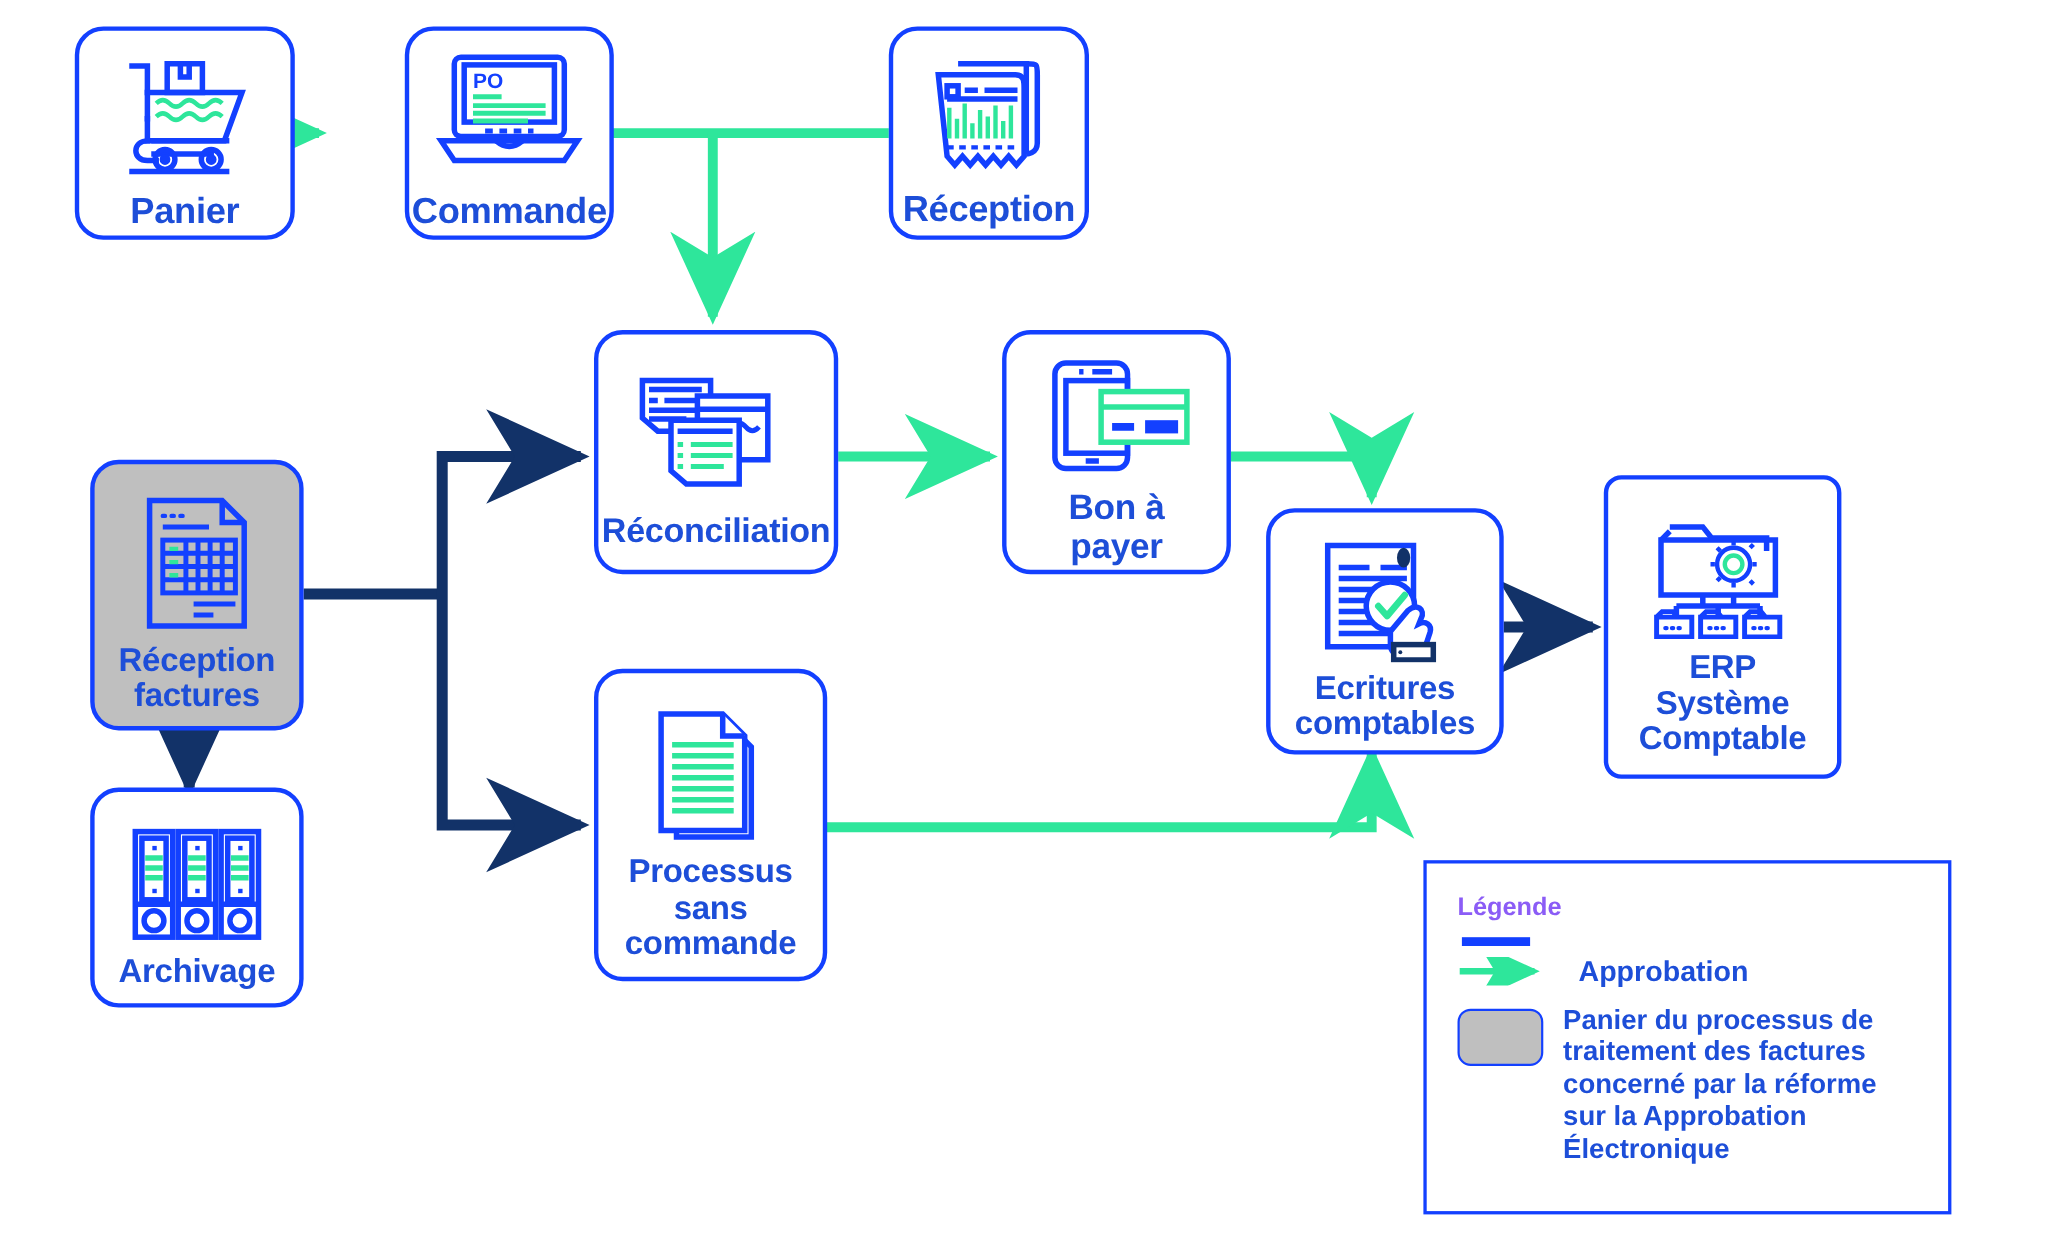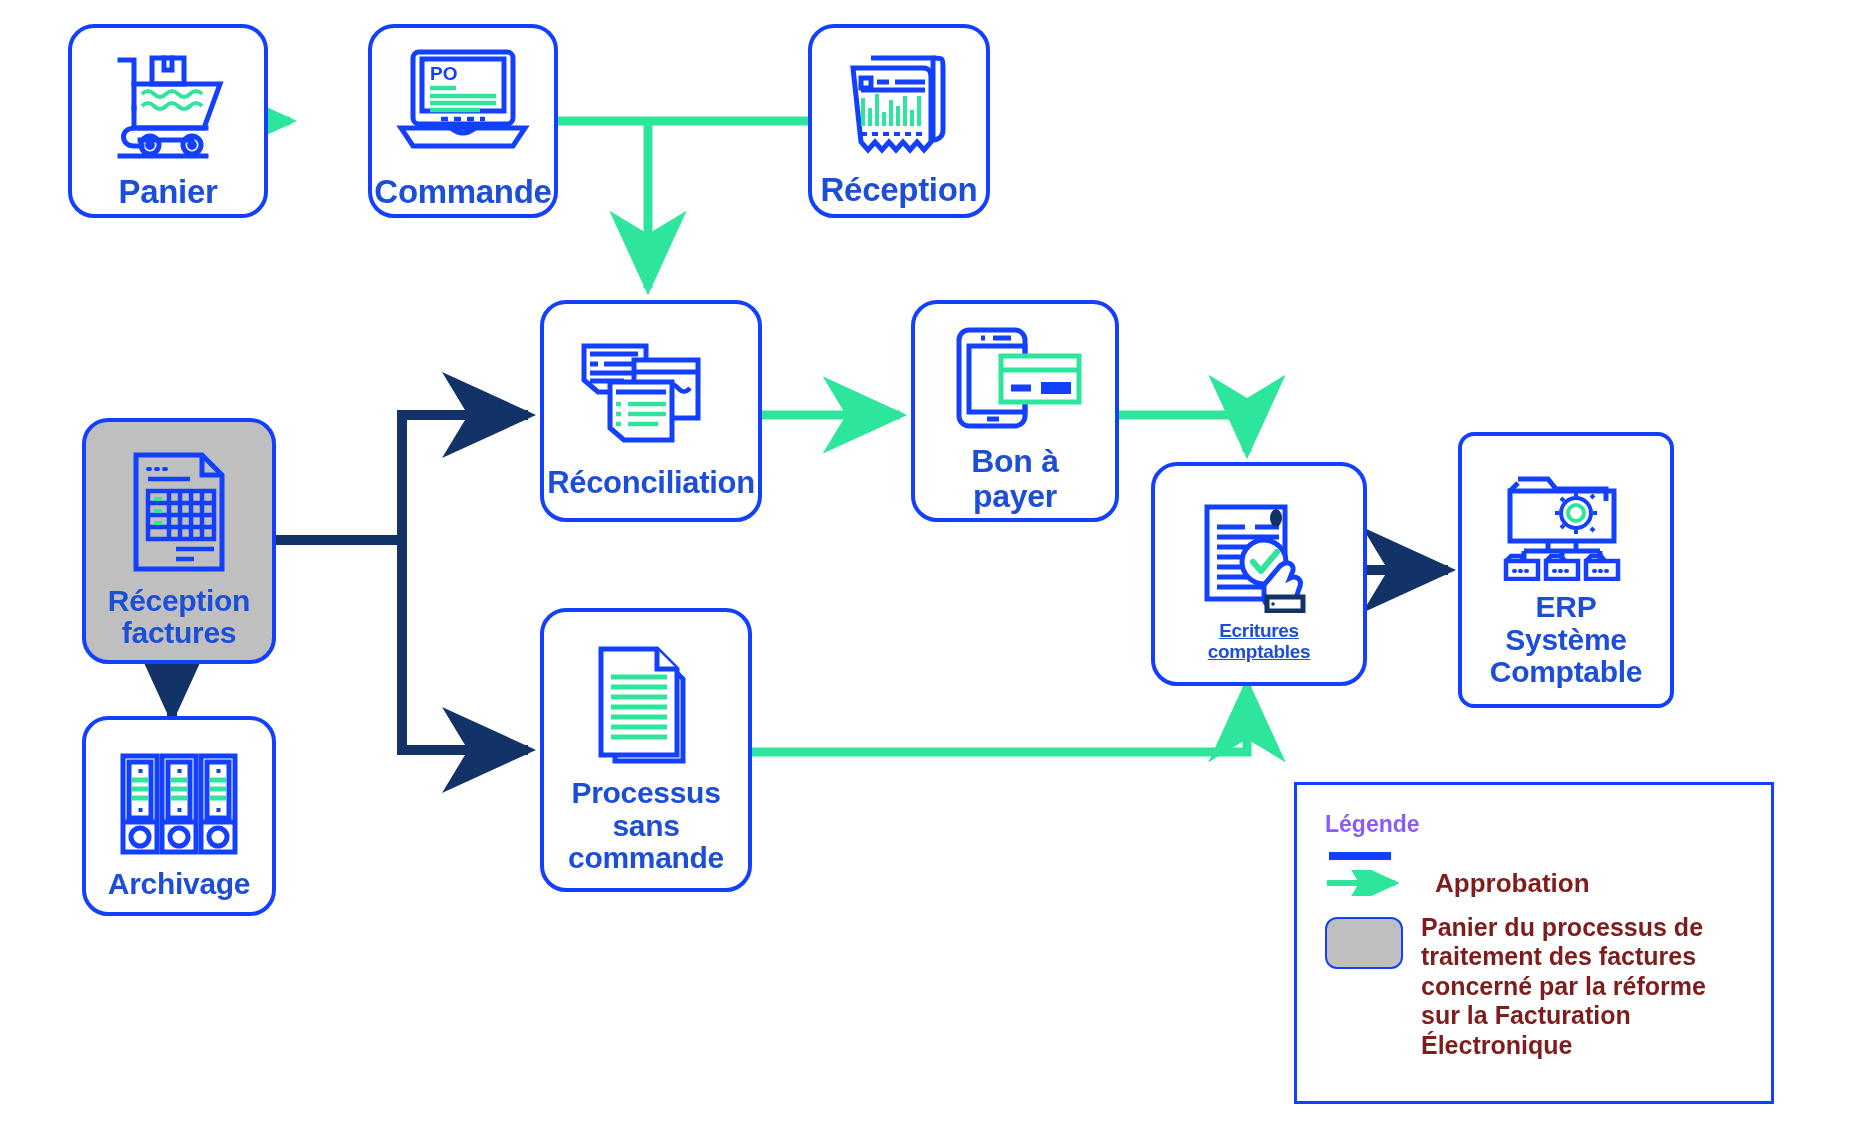--- a/index.html
+++ b/index.html
@@ -12,21 +12,21 @@
   .node.highlight{background:#BFBFBF;}
   .node .icon{display:flex;align-items:center;justify-content:center;flex:0 0 auto;}
   .node .label{color:#1d4ed8;font-weight:bold;text-align:center;line-height:1.08;
                letter-spacing:-0.3px;}
 
   svg.flow{position:absolute;left:0;top:0;width:1872px;height:1122px;pointer-events:none;}
 
   #legend{position:absolute;box-sizing:border-box;border:3px solid #1340FF;background:#fff;}
   #legend .lg-title{color:#8b5cf6;font-weight:bold;}
   #legend .lg-row{display:flex;align-items:flex-start;}
-  #legend .lg-text{color:#7f1d1d;font-weight:bold;line-height:1.18;}
+  #legend .lg-text{color:#1d4ed8;font-weight:bold;line-height:1.18;}
   #legend .swatch{box-sizing:border-box;background:#BFBFBF;border:2px solid #1340FF;border-radius:12px;}
   #legend .blueline{background:#1340FF;}
 </style>
 </head>
 <body>
 
 <div id="stage">
 
   <svg class="flow" viewBox="0 0 1872 1122">
     <defs>
@@ -248,21 +248,21 @@
         <path d="M60,61 l8,9 l16,-19" fill="none" stroke="#2EE69B" stroke-width="6" stroke-linecap="round" stroke-linejoin="round"></path>
         <g fill="#fff" stroke="#1340FF" stroke-width="5">
           <path d="M87,65 c8,-7 16,-1 12,7 l-2,5 c6,-3 12,1 10,8 l-4,12 c-2,7 -8,9 -14,9 h-8 c-6,0 -10,-4 -10,-10 v-12 z"></path>
         </g>
         <g fill="#fff" stroke="#123268" stroke-width="5">
           <rect x="74" y="96" width="36" height="14"></rect>
         </g>
         <circle cx="80" cy="103" r="1.8" fill="#123268"></circle>
       </svg>
     </div>
-    <div class="label" style="font-size:19px;margin-top:8px;text-decoration:underline;">
+    <div class="label" style="font-size:30px;margin-top:8px;">
       <div>Ecritures</div>
       <div>comptables</div>
     </div>
   </div>
 
   <div class="node" style="left:1458px;top:432px;width:216px;height:276px;padding-top:18px;border-radius:16px;">
     <div class="icon">
       <svg width="136" height="112" viewBox="0 0 136 112">
         <g fill="none" stroke="#1340FF" stroke-width="5">
           <path d="M20,10 h30 l8,10 h50 v12"></path>
@@ -418,19 +418,19 @@
       </svg>
       <div class="lg-text" style="font-size:26px;margin-left:14px;">Approbation</div>
     </div>
 
     <div class="lg-row">
       <div class="swatch" style="width:78px;height:52px;margin-top:4px;flex:0 0 auto;"></div>
       <div class="lg-text" style="font-size:25px;margin-left:18px;">
         <div>Panier du processus de</div>
         <div>traitement des factures</div>
         <div>concerné par la réforme</div>
-        <div>sur la Facturation</div>
+        <div>sur la Approbation</div>
         <div>Électronique</div>
       </div>
     </div>
   </div>
 
 </div>
 
 </body></html>

